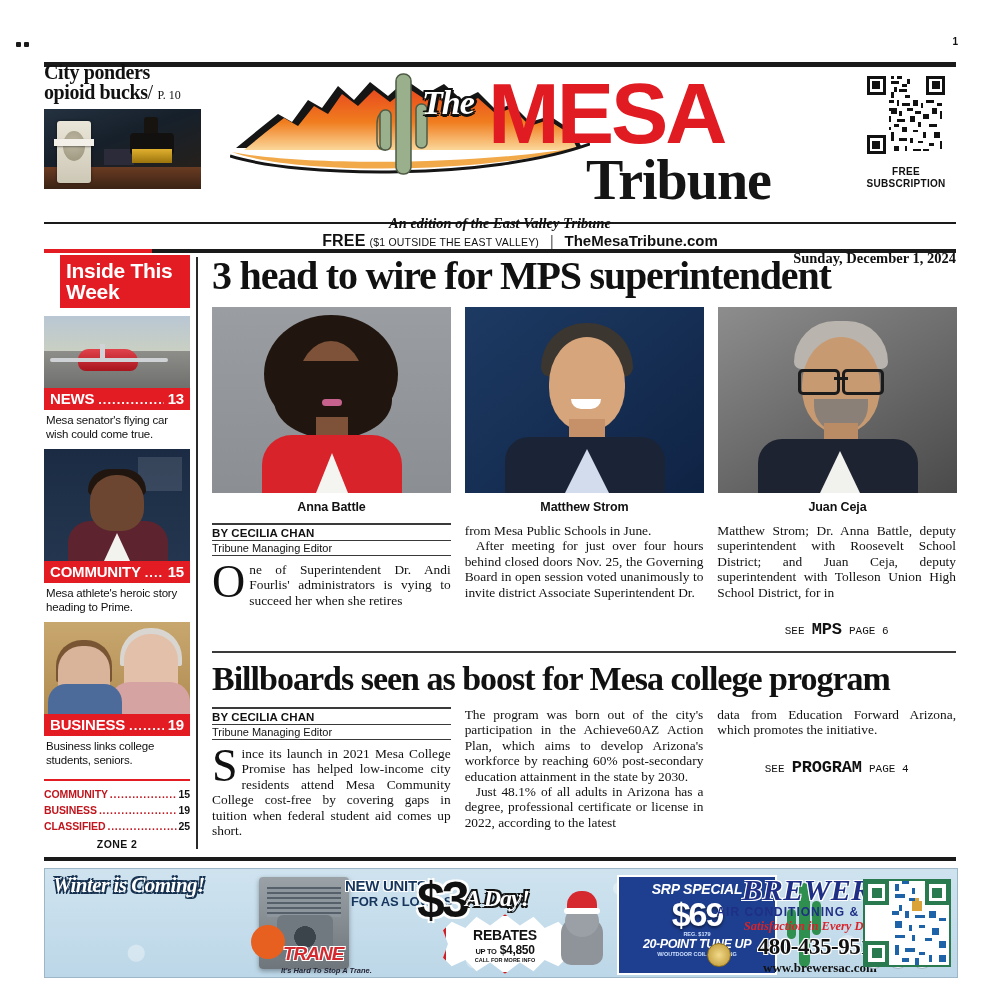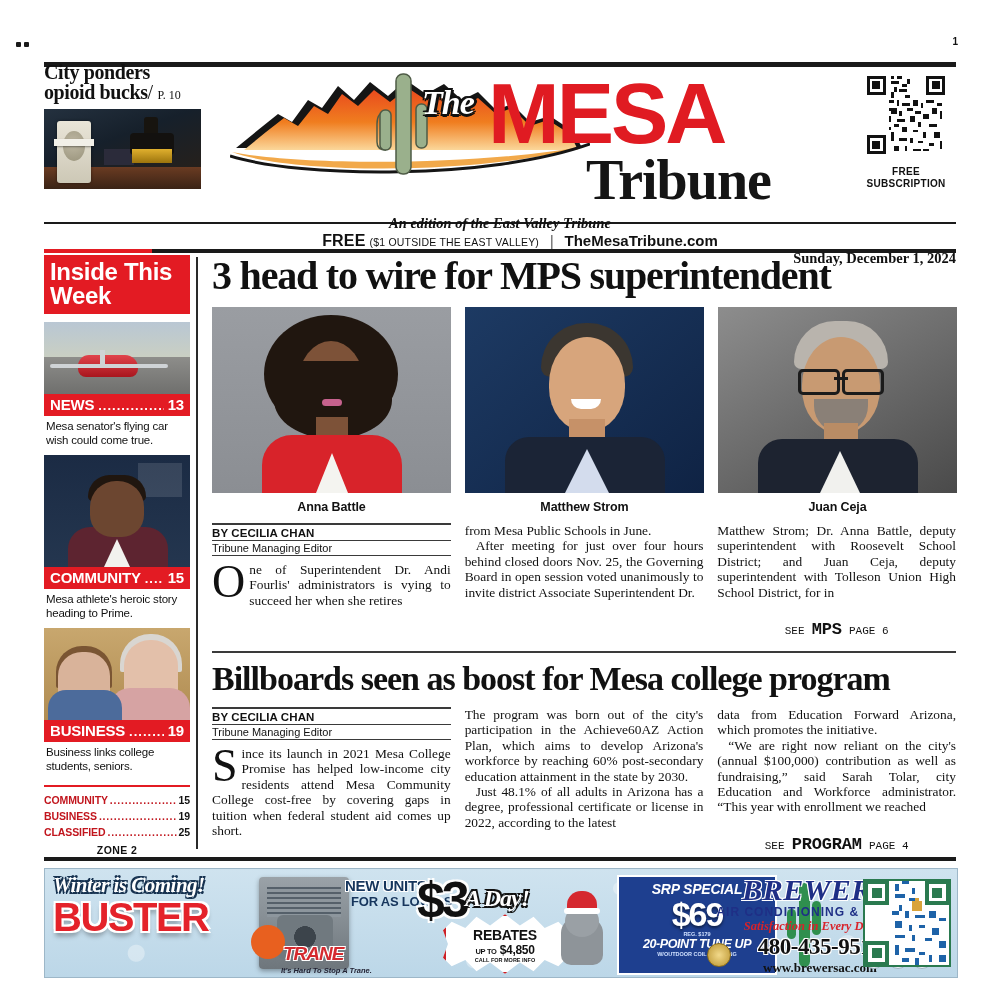--- a/index.html
+++ b/index.html
@@ -69,21 +69,21 @@
   .ib-mid .site{font-weight:700;font-size:15px;}
   .ib-right{margin-left:auto;font-family:"Liberation Serif",serif;font-weight:700;font-size:14.5px;}
 
   
   .content{position:absolute;left:44px;top:255px;width:912px;height:600px;}
   .divider-v{position:absolute;left:152px;top:2px;width:2px;height:592px;background:#2a2a2a;}
 
   
   .sidebar{position:absolute;left:0;top:0;width:146px;}
   .itw{background:#e31b23;color:#fff;font-family:"Liberation Sans",sans-serif;font-weight:700;
-       font-size:24px;letter-spacing:-.3px;padding:5px 6px 6px;line-height:1;}
+       font-size:21px;letter-spacing:-.3px;padding:5px 6px 6px;line-height:1;margin-left:16px;}
   .sb-item{margin-top:8px;}
   .sb-photo{width:146px;height:72px;position:relative;overflow:hidden;}
   .sb-photo.p1{background:linear-gradient(180deg,#b9c7d4 0%,#c9cfc3 48%,#8d8d8a 49%,#6f6f6d 100%);}
   .sb-photo.p2{background:linear-gradient(180deg,#1b2b44 0%,#24364f 100%);height:112px;}
   .sb-photo.p3{background:linear-gradient(180deg,#c8a76e 0%,#b08c52 100%);height:92px;}
   .flycar{position:absolute;left:34px;bottom:17px;width:60px;height:22px;border-radius:11px 13px 8px 8px;
           background:linear-gradient(180deg,#e1434b,#a8151d);}
   .flycar:after{content:"";position:absolute;left:-28px;top:9px;width:118px;height:4px;border-radius:2px;
           background:#cfd3d6;}
   .flycar-tail{position:absolute;left:56px;bottom:28px;width:5px;height:16px;background:#cfd3d6;}
@@ -560,41 +560,39 @@
           </div>
           <div class="col">
             <div class="bodytext">
               <p class="first">The program was born out of the city's participation in the Achieve60AZ Action Plan, which aims to develop Arizona's workforce by reaching 60% post-secondary education attainment in the state by 2030.</p>
               <p>Just 48.1% of all adults in Arizona has a degree, professional certificate or license in 2022, according to the latest</p>
             </div>
           </div>
           <div class="col">
             <div class="bodytext">
               <p class="first">data from Education Forward Arizona, which promotes the initiative.</p>
-              <p>“We are right now reliant on the city's (annual $100,000) contribution as well as fundraising,” said Sarah Tolar, city Education and Workforce administrator. “This year with enrollment we reached</p>
             </div>
             <div class="jumpline">
               <span class="see">SEE</span>
               <span class="key">PROGRAM</span>
               <span class="pg">PAGE 4</span>
             </div>
           </div>
         </div>
       </div>
     </div>
   </div>
 
   <div class="rule-thick" style="left:44px;top:857px;width:912px;height:4px;"></div>
 
   <div class="adwrap">
     <div class="snow"></div>
 
     <div class="ad-a">
       <div class="ad-winter">Winter is Coming!</div>
-      <div class="ad-bust">BUSTER</div>
     </div>
 
     <div class="ac-unit">
         <div class="ac-fan"></div>
       </div>
     <div class="trane-dot"></div>
     <div class="trane">TRANE</div>
     <div class="trane-sub">It's Hard To Stop A Trane.</div>
 
     <div class="ad-new">NEW UNITS</div>

